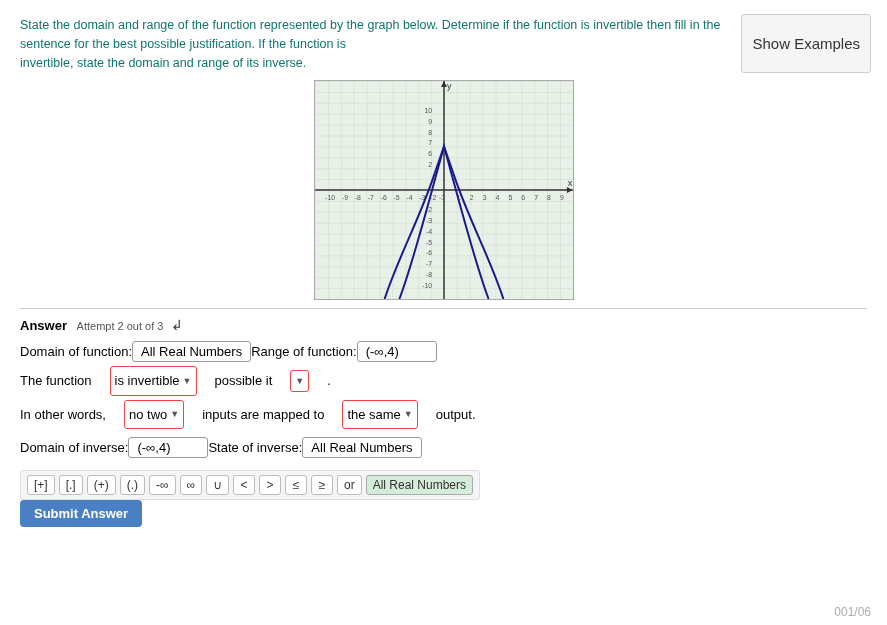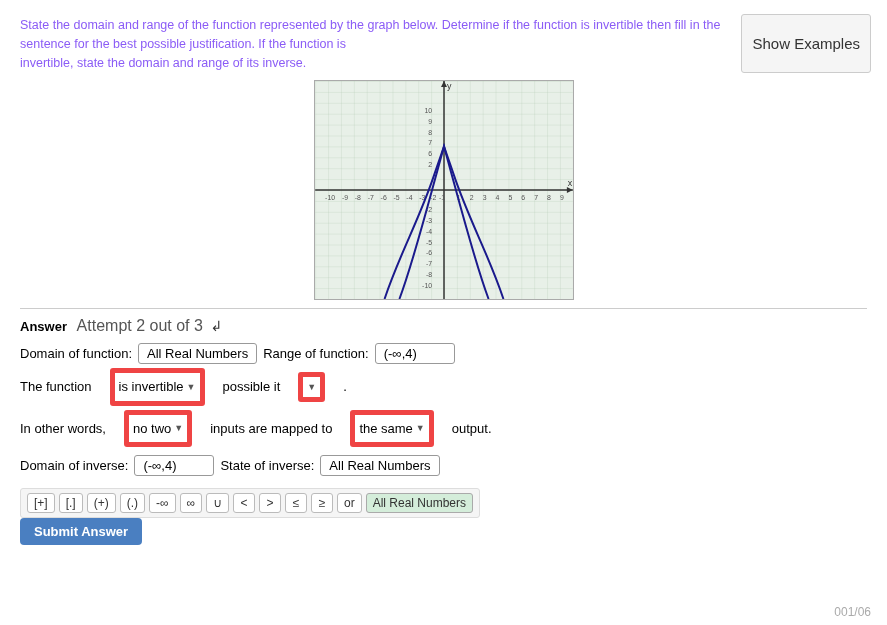--- a/index.html
+++ b/index.html
@@ -15,21 +15,21 @@
     .main-container {
       background: #fff;
       width: 887px;
       min-height: 625px;
       padding: 16px 20px 10px 20px;
       position: relative;
     }
     .question-text {
       font-size: 12.5px;
       line-height: 1.5;
-      color: #8b5cf6;
+      color: #0f766e;
       max-width: 820px;
       padding-right: 110px;
     }
     .show-examples-btn {
       position: absolute;
       top: 14px;
       right: 16px;
       background: #f5f5f5;
       border: 1px solid #ccc;
       border-radius: 3px;
@@ -58,43 +58,42 @@
     .answer-section {
       margin-top: 8px;
       padding-top: 8px;
       border-top: 1px solid #ccc;
     }
     .answer-label {
       font-weight: bold;
       font-size: 13px;
     }
     .attempt-label {
-      font-size: 16px;
+      font-size: 11px;
       color: #555;
       margin-left: 6px;
     }
     .answer-row {
       margin: 8px 0 4px 0;
       display: flex;
       align-items: center;
       flex-wrap: wrap;
-      gap: 6px;
       font-size: 13px;
     }
     .input-box {
       border: 1px solid #999;
       border-radius: 3px;
       padding: 2px 8px;
       font-size: 13px;
       background: #fff;
       display: inline-block;
       min-width: 80px;
     }
     .dropdown-box {
-      border: 5px solid #ef4444;
+      border: 1px solid #ef4444;
       border-radius: 3px;
       padding: 2px 4px;
       font-size: 13px;
       background: #fff;
       display: inline-flex;
       align-items: center;
       gap: 3px;
       cursor: pointer;
     }
     .dropdown-arrow {

